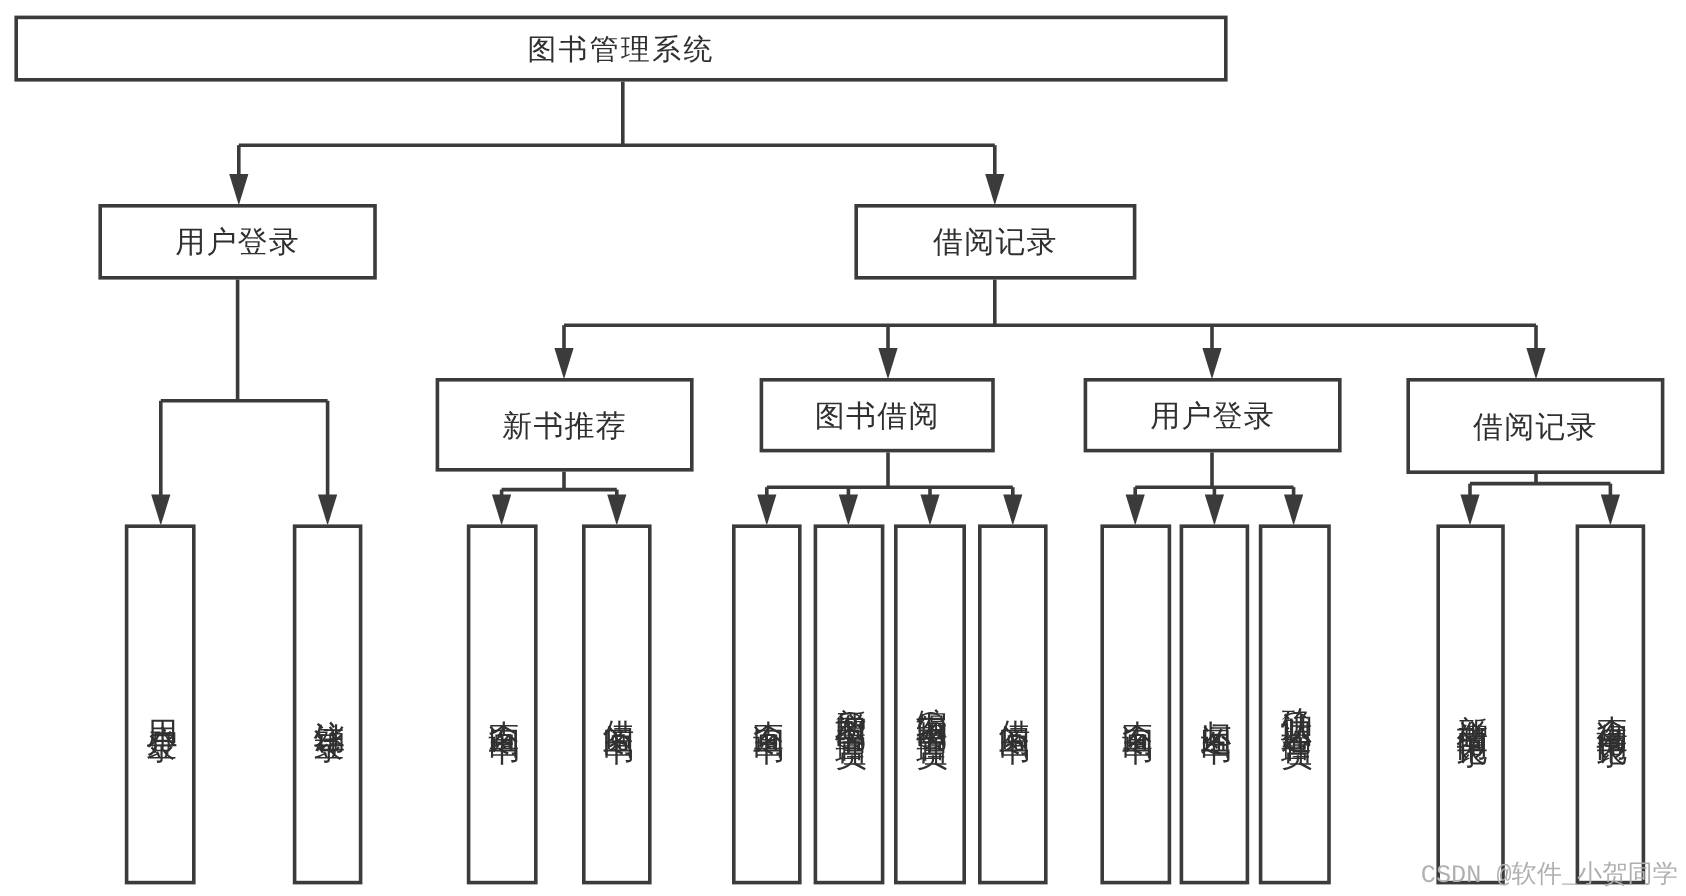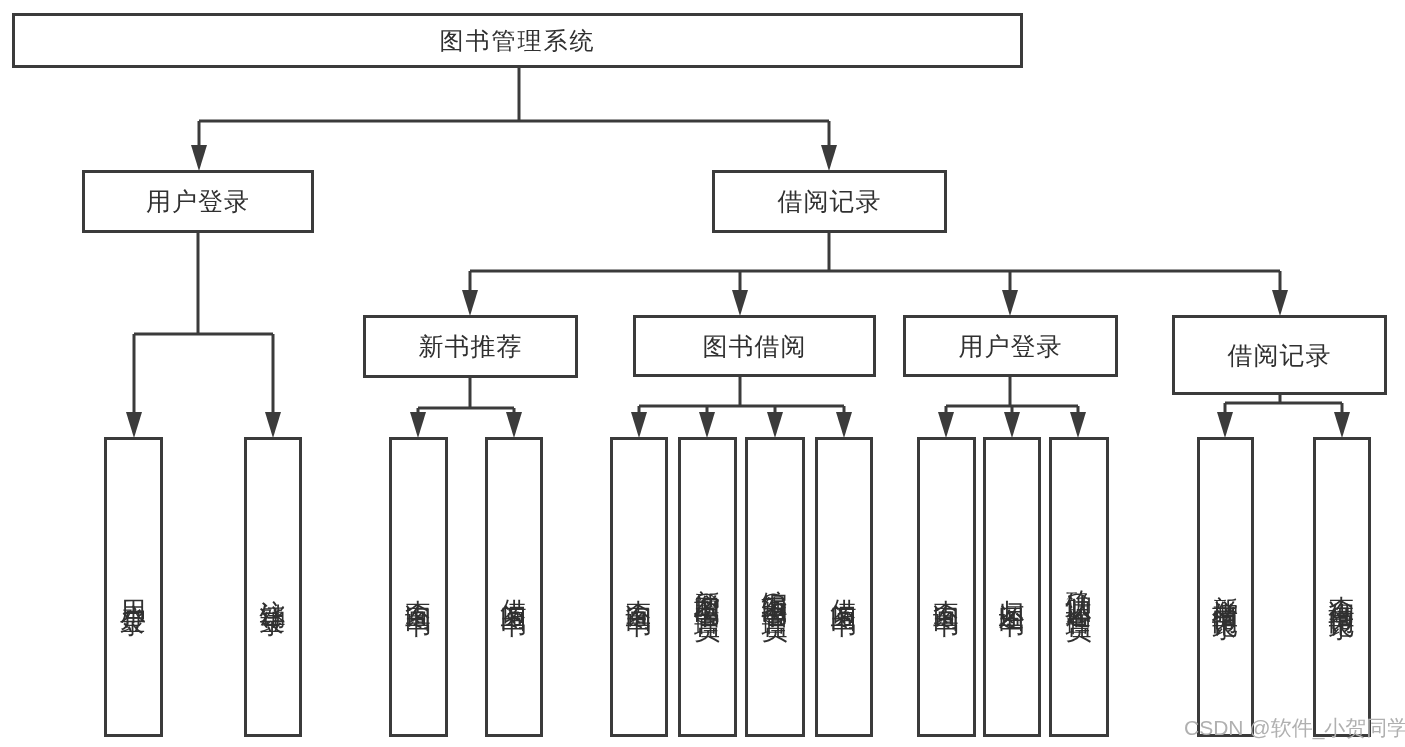--- a/index.html
+++ b/index.html
@@ -7,21 +7,21 @@
     --text:#303030;
     --box-bg:#ffffff;
     --page-bg:#ffffff;
     --wm:#b0b0b0;
   }
   html,body{margin:0;padding:0;background:var(--page-bg);}
   .canvas{
     position:relative;
     width:1405px;height:747px;
     background:var(--page-bg);
-    font-family:Liberation Sans, sans-serif;
+    font-family:Liberation Mono, monospace;
     overflow:hidden;
   }
   .connectors{position:absolute;left:0;top:0;width:1405px;height:747px;color:var(--line);}
   .connectors line{stroke:currentColor;stroke-width:3;}
   .connectors polygon{fill:currentColor;stroke:none;}
   .box{
     position:absolute;box-sizing:border-box;
     border:3px solid var(--line);
     background:var(--box-bg);
     color:var(--text);
@@ -132,24 +132,24 @@
     <span>图书管理系统</span>
   </div>
 
   <div class="box hbox" style="left:82px;top:170px;width:232px;height:63px;">
     <span>用户登录</span>
   </div>
   <div class="box hbox" style="left:712px;top:170px;width:235px;height:63px;">
     <span>借阅记录</span>
   </div>
 
-  <div class="box hbox" style="left:363px;top:315px;width:215px;height:63px;">
+  <div class="box hbox" style="left:363px;top:315px;width:215px;height:78px;">
     <span>新书推荐</span>
   </div>
-  <div class="box hbox" style="left:633px;top:315px;width:243px;height:62px;">
+  <div class="box hbox" style="left:633px;top:315px;width:196px;height:62px;">
     <span>图书借阅</span>
   </div>
   <div class="box hbox" style="left:903px;top:315px;width:215px;height:62px;">
     <span>用户登录</span>
   </div>
   <div class="box hbox" style="left:1172px;top:315px;width:215px;height:80px;">
     <span>借阅记录</span>
   </div>
 
   <div class="box vbox" style="left:104px;top:437px;width:59px;height:300px;">

